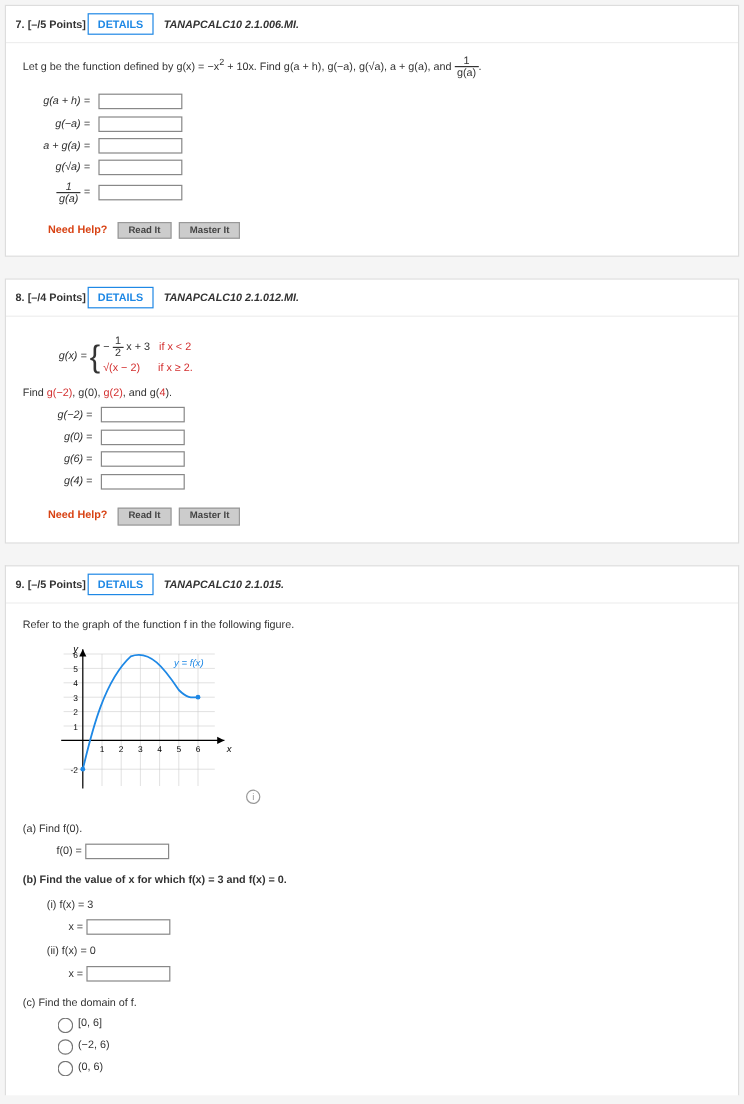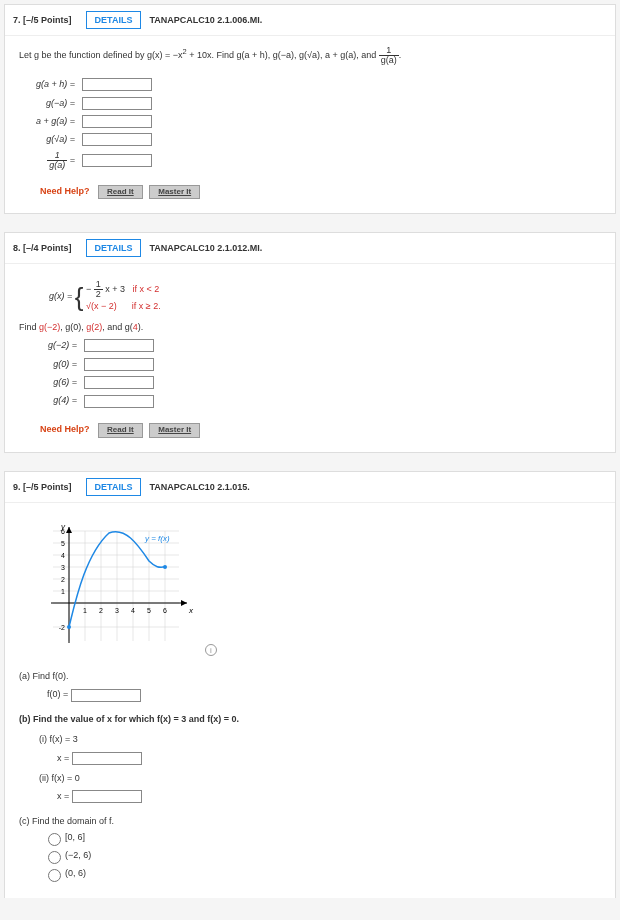--- a/index.html
+++ b/index.html
@@ -1,28 +1,28 @@
 <!DOCTYPE html>
 <html><head>
 <meta charset="utf-8">
 <style>
   * { box-sizing: border-box; }
   body { margin:0; padding:0; background:#f5f5f5; font-family: Arial, Helvetica, sans-serif; font-size:9px; color:#333; }
   .qbox { background:#fff; border:1px solid #ddd; margin:4px 4px 18px 4px; padding:0; }
   .qhead { display:flex; align-items:center; padding:6px 8px; border-bottom:1px solid #eee; }
-  .qnum { font-weight:bold; color:#333; margin-right:14px; }
+  .qnum { font-weight:bold; color:#333; margin-right:1px; }
   .details-btn { border:1px solid #1e88e5; color:#1e88e5; background:#fff; padding:3px 8px; font-size:9px; font-weight:bold; margin-right:8px; cursor:pointer; }
-  .src { font-weight:bold; color:#333; }
+  .src { font-weight:bold; color:#333;font-style:italic; }
   .qbody { padding:10px 14px 14px 14px; font-size:9px; color:#333; line-height:1.6; }
   .row { margin:4px 0; }
   .lbl { display:inline-block; min-width:56px; text-align:right; margin-right:4px; font-style:italic;}
   .ans-input { border:1px solid #888; height:13px; width:70px; background:#fff; vertical-align:middle;}
   .need-help { margin-top:14px; font-size:9px; }
   .need-help .nh { color:#d84315; font-weight:bold; margin-right:6px;padding-left:21px;}
-  .helpbtn { display:inline-block; background:#ccc; color:#444; border:1px solid #999; padding:0 8px; font-size:8px; font-weight:bold; margin-right:4px;text-decoration:underline;}
+  .helpbtn { display:inline-block; background:#ccc; color:#444; border:1px solid #999; padding:0 8px; font-size:8px; font-weight:bold; margin-right:4px;}
   .red { color:#d32f2f; }
   svg { display:block; }
   .piece { display:inline-block; vertical-align:middle;}
   .brace { font-size:26px; line-height:26px; vertical-align:middle;}
   .opt { margin:2px 0 2px 24px;}
   .opt input { vertical-align:middle; margin-right:4px;}
   .frac { display:inline-block; text-align:center; vertical-align:middle; line-height:1;}
   .frac .t { display:block; border-bottom:1px solid #333; padding:0 2px;}
   .frac .b { display:block; padding:0 2px;}
   .info-icon { display:inline-block; width:12px; height:12px; border:1px solid #999; border-radius:50%; text-align:center; line-height:12px; color:#999; font-size:8px; margin-left:6px;}
@@ -103,20 +103,21 @@
 
 <div class="qbox" style="border-bottom:none; margin-bottom:0;">
   <div class="qhead">
     <span class="qnum">
       <span>9.</span> <span>[–/5 Points]</span>
     </span>
     <button class="details-btn">DETAILS</button>
     <span class="src">TANAPCALC10 2.1.015.</span>
   </div>
   <div class="qbody">
+    <div>Refer to the graph of the function f in the following figure.</div>
 
     <div style="margin:8px 0 4px 20px;">
       <svg width="180" height="140" viewBox="0 0 180 140">
         <g transform="translate(30,10)">
 
           <g stroke="#ccc" stroke-width="0.5">
             <line x1="0" y1="0" x2="0" y2="110"></line>
               <line x1="16" y1="0" x2="16" y2="110"></line>
               <line x1="32" y1="0" x2="32" y2="110"></line>
               <line x1="48" y1="0" x2="48" y2="110"></line>

